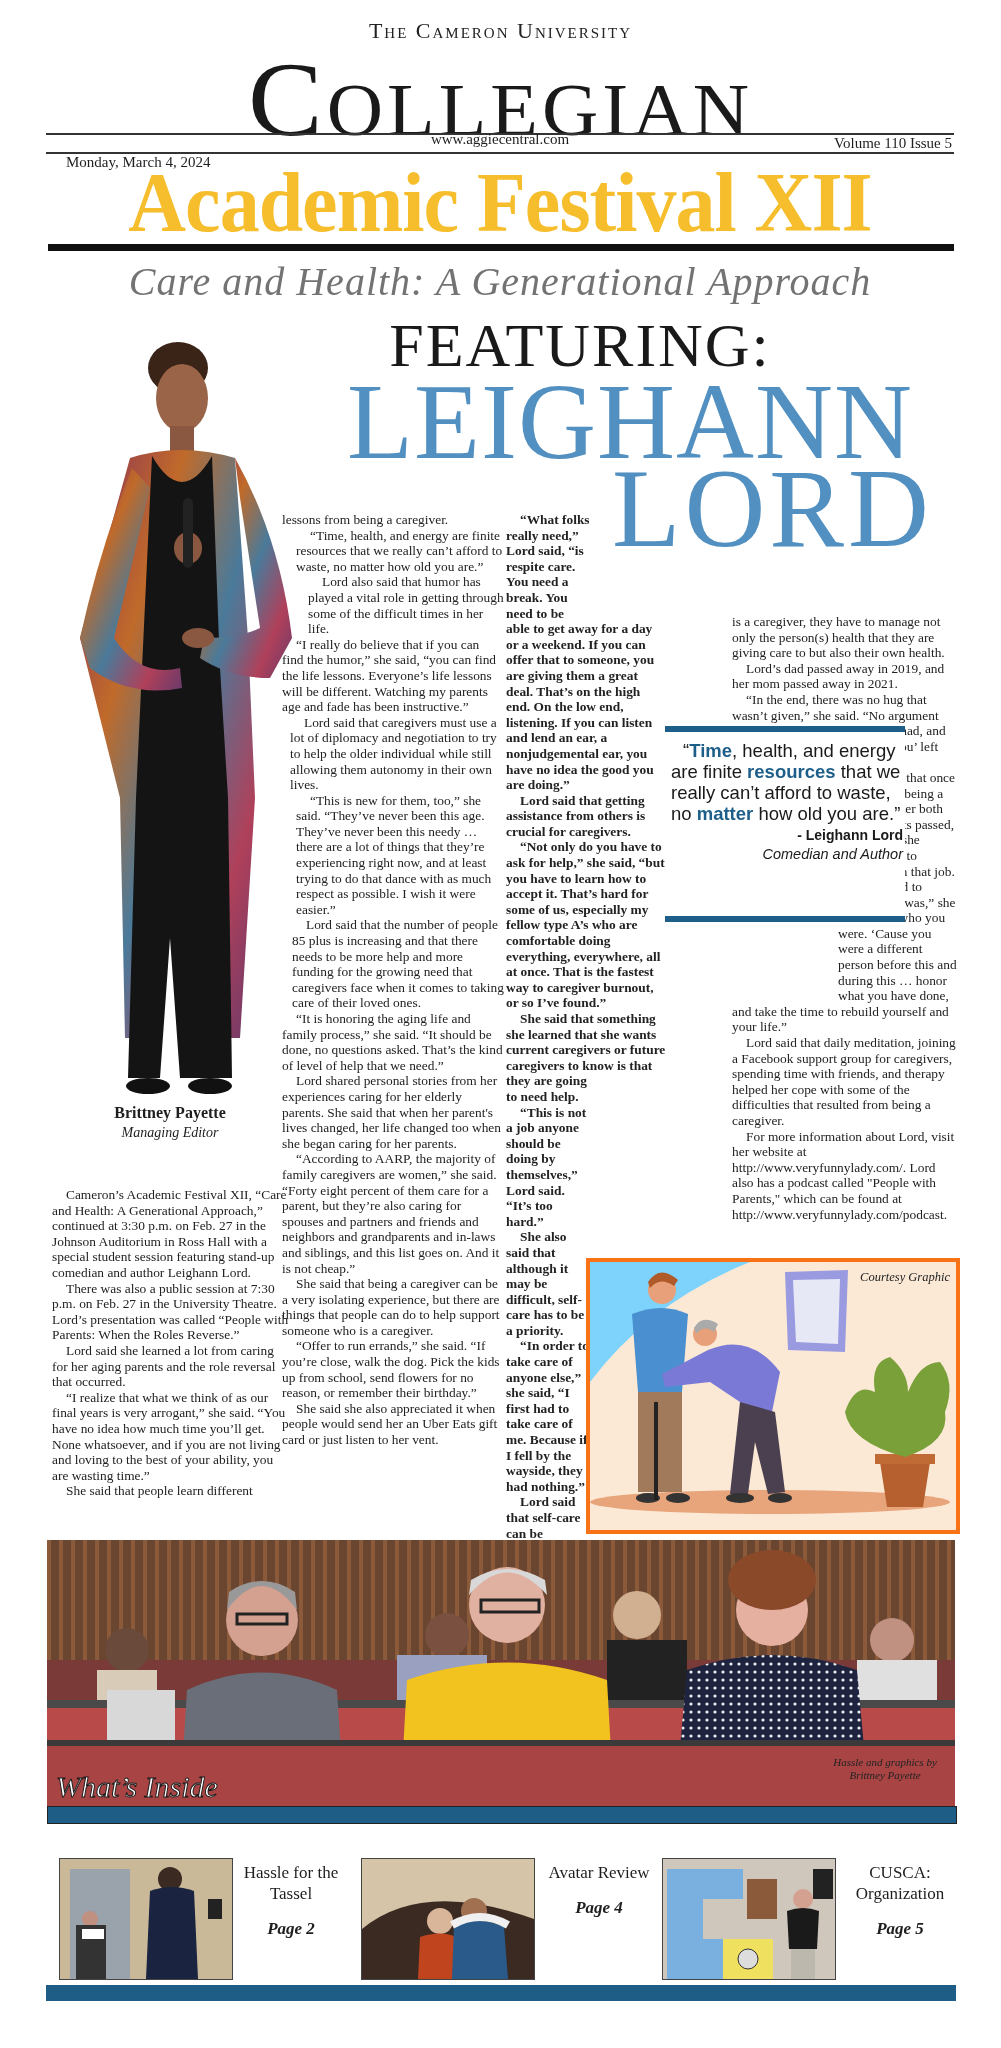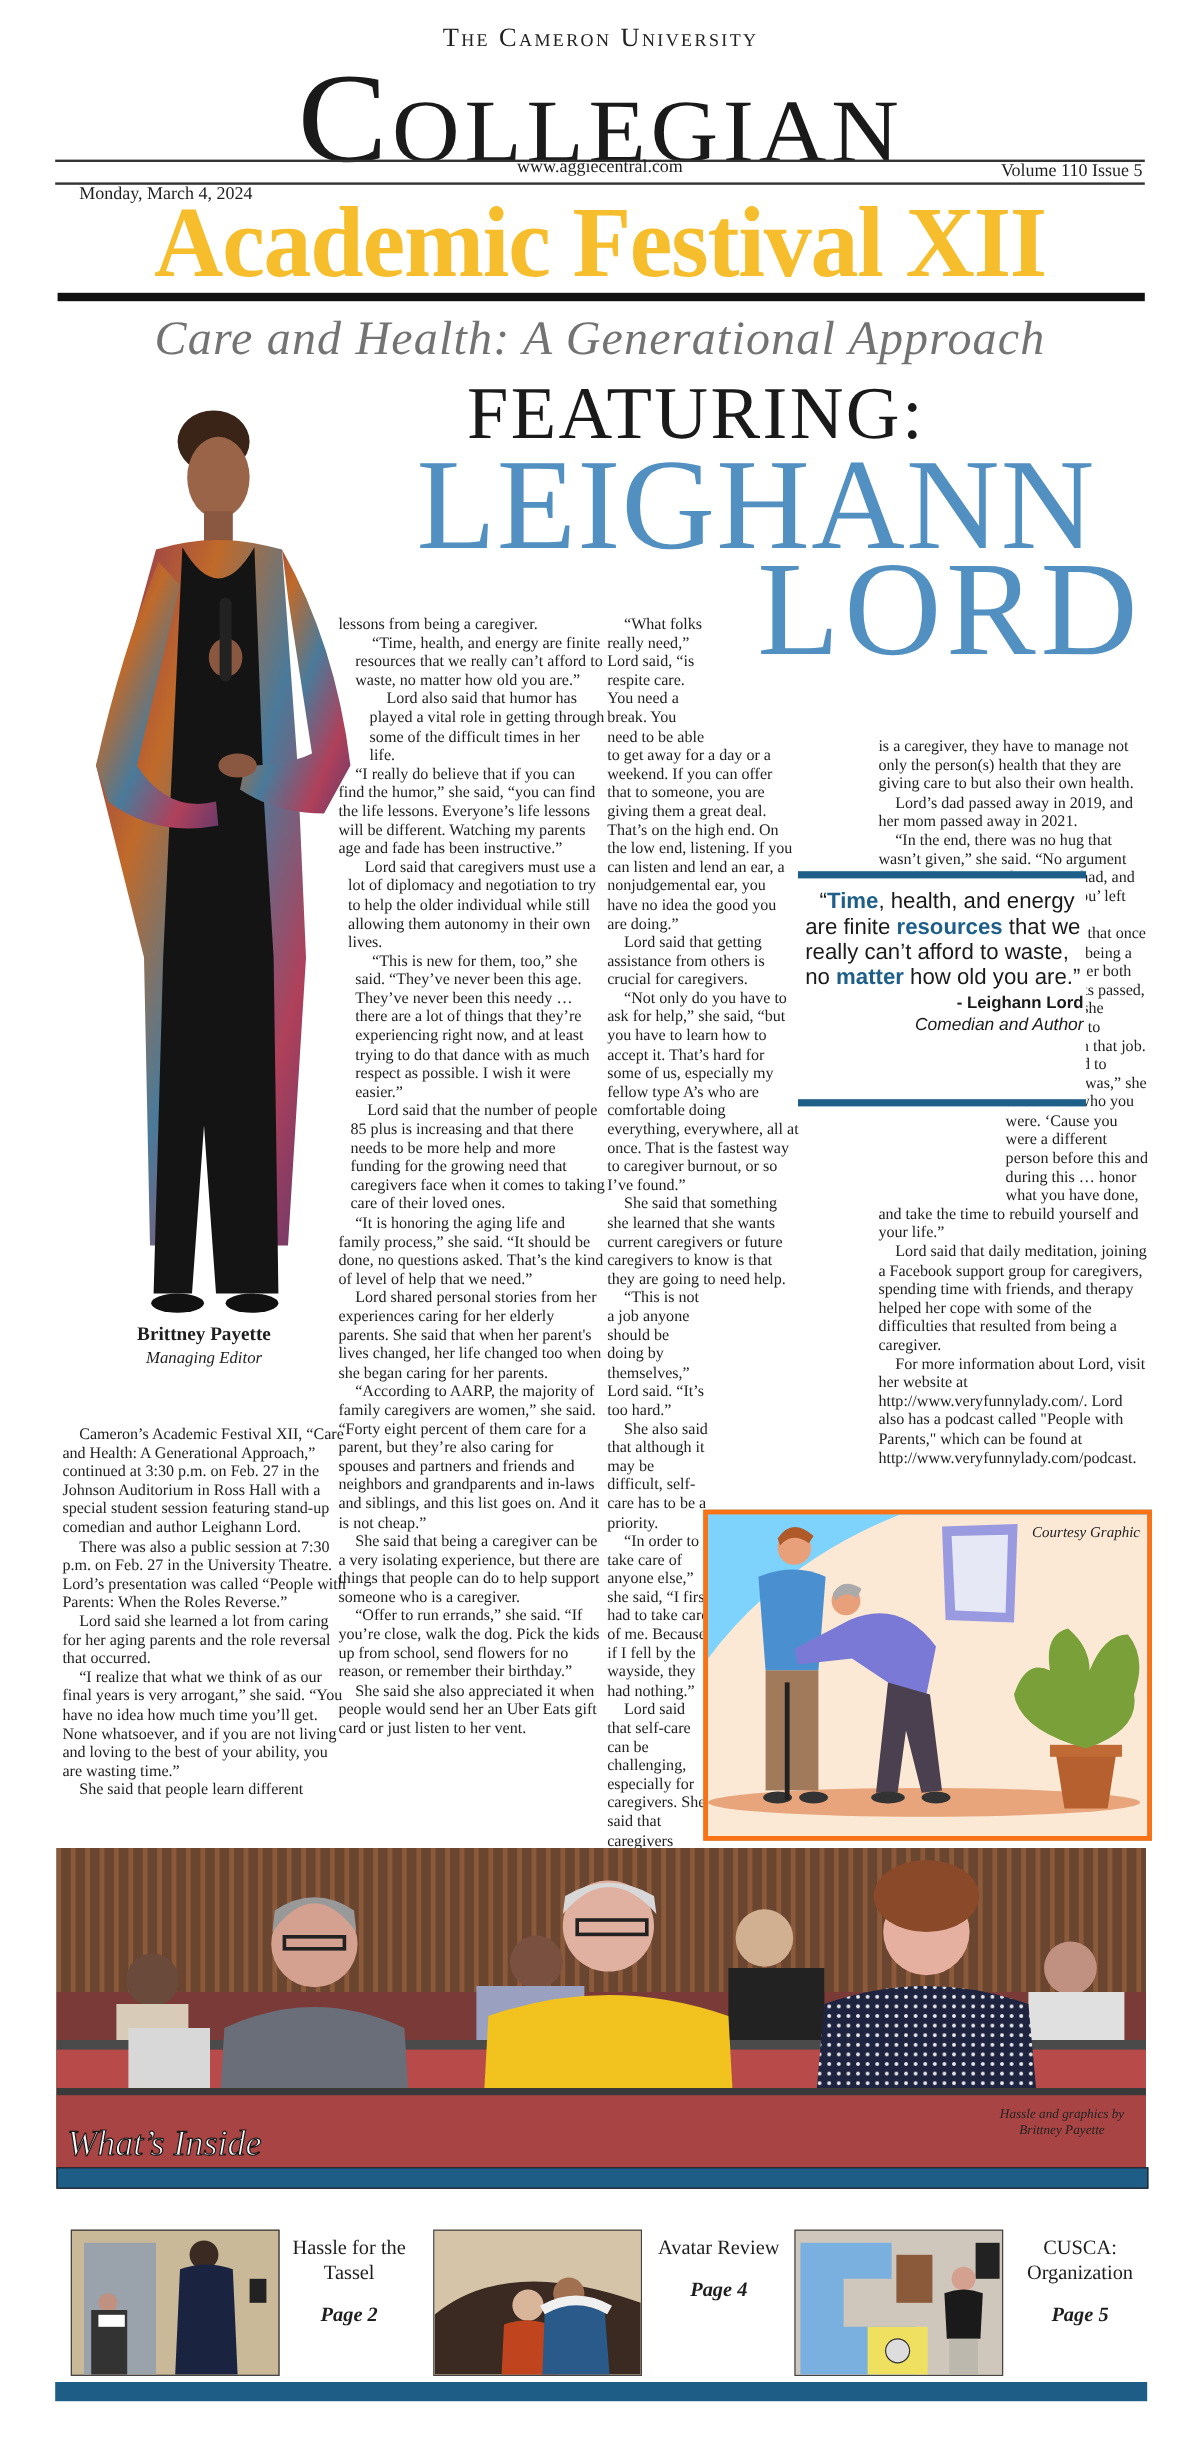--- a/index.html
+++ b/index.html
@@ -11,33 +11,33 @@
   .dateline{left:46px;width:908px;top:133px;height:17px;border-top:2px solid #333;border-bottom:2px solid #333;font-size:15px;line-height:17px;}
   .dateline span{position:absolute;top:0;}
   .date{left:20px;margin-top:19px;}
   .site{left:0;width:100%;text-align:center;top:-4px!important;}
   .vol{right:2px;}
   .festival{left:46px;width:908px;top:160px;text-align:center;font-size:80px;line-height:86px;font-weight:bold;color:#f6be2c;letter-spacing:-1px;transform:scaleY(1.05);}
   .rule-thick{left:48px;width:906px;top:244px;height:7px;background:#111;}
   .subtitle{left:46px;width:908px;top:258px;text-align:center;font-size:40px;font-style:italic;letter-spacing:1px;color:#737373;}
   .featuring{left:300px;width:560px;top:312px;text-align:center;font-size:62px;line-height:66px;letter-spacing:2px;color:#1a1a1a;}
   .leighann{left:300px;width:660px;top:372px;text-align:center;font-size:108px;line-height:100px;color:#5190c1;letter-spacing:1px;}
-  .lord{left:612px;width:340px;top:458px;text-align:right;font-size:112px;line-height:100px;color:#5190c1;letter-spacing:4px;}
+  .lord{left:612px;width:340px;top:458px;text-align:left;font-size:112px;line-height:100px;color:#5190c1;letter-spacing:4px;}
   
   .lord-photo{left:70px;top:338px;width:240px;height:760px;}
   
   .col{font-size:13.4px;line-height:15.6px;color:#222;margin-top:40px;}
   .col p{margin:0;text-indent:14px;}
   .col p.noind{text-indent:0;}
   .byline{left:50px;width:240px;top:1102px;text-align:center;}
   .byline .name{font-weight:bold;font-size:16px;line-height:22px;}
   .byline .role{font-style:italic;font-size:14px;line-height:18px;}
   .c1{left:52px;width:238px;top:1147px;}
   .c2{left:282px;width:222px;top:472px;}
-  .c3{left:506px;width:220px;top:472px;}
+  .c3{left:506px;width:220px;top:472px;font-weight:bold;}
   .c4{left:732px;width:225px;top:574px;}
   
   .quote{left:665px;top:726px;width:240px;height:196px;}
   .qbar{position:absolute;left:0;width:100%;height:6px;background:#1e5f8a;}
   .qtext{position:absolute;left:6px;top:14px;width:232px;font-family:"Liberation Sans","DejaVu Sans",sans-serif;font-size:18.5px;line-height:21px;color:#1a1a1a;}
   .qtext .hl{color:#1e5f8a;font-weight:bold;}
   .qauthor{font-weight:bold;text-align:right;font-size:14px;line-height:22px;}
   .qrole{font-style:italic;text-align:right;font-size:14.5px;line-height:17px;}
   
   .graphic{left:586px;top:1258px;width:366px;height:268px;border:4px solid #f97316;background:#7dd3fc;overflow:hidden;}

